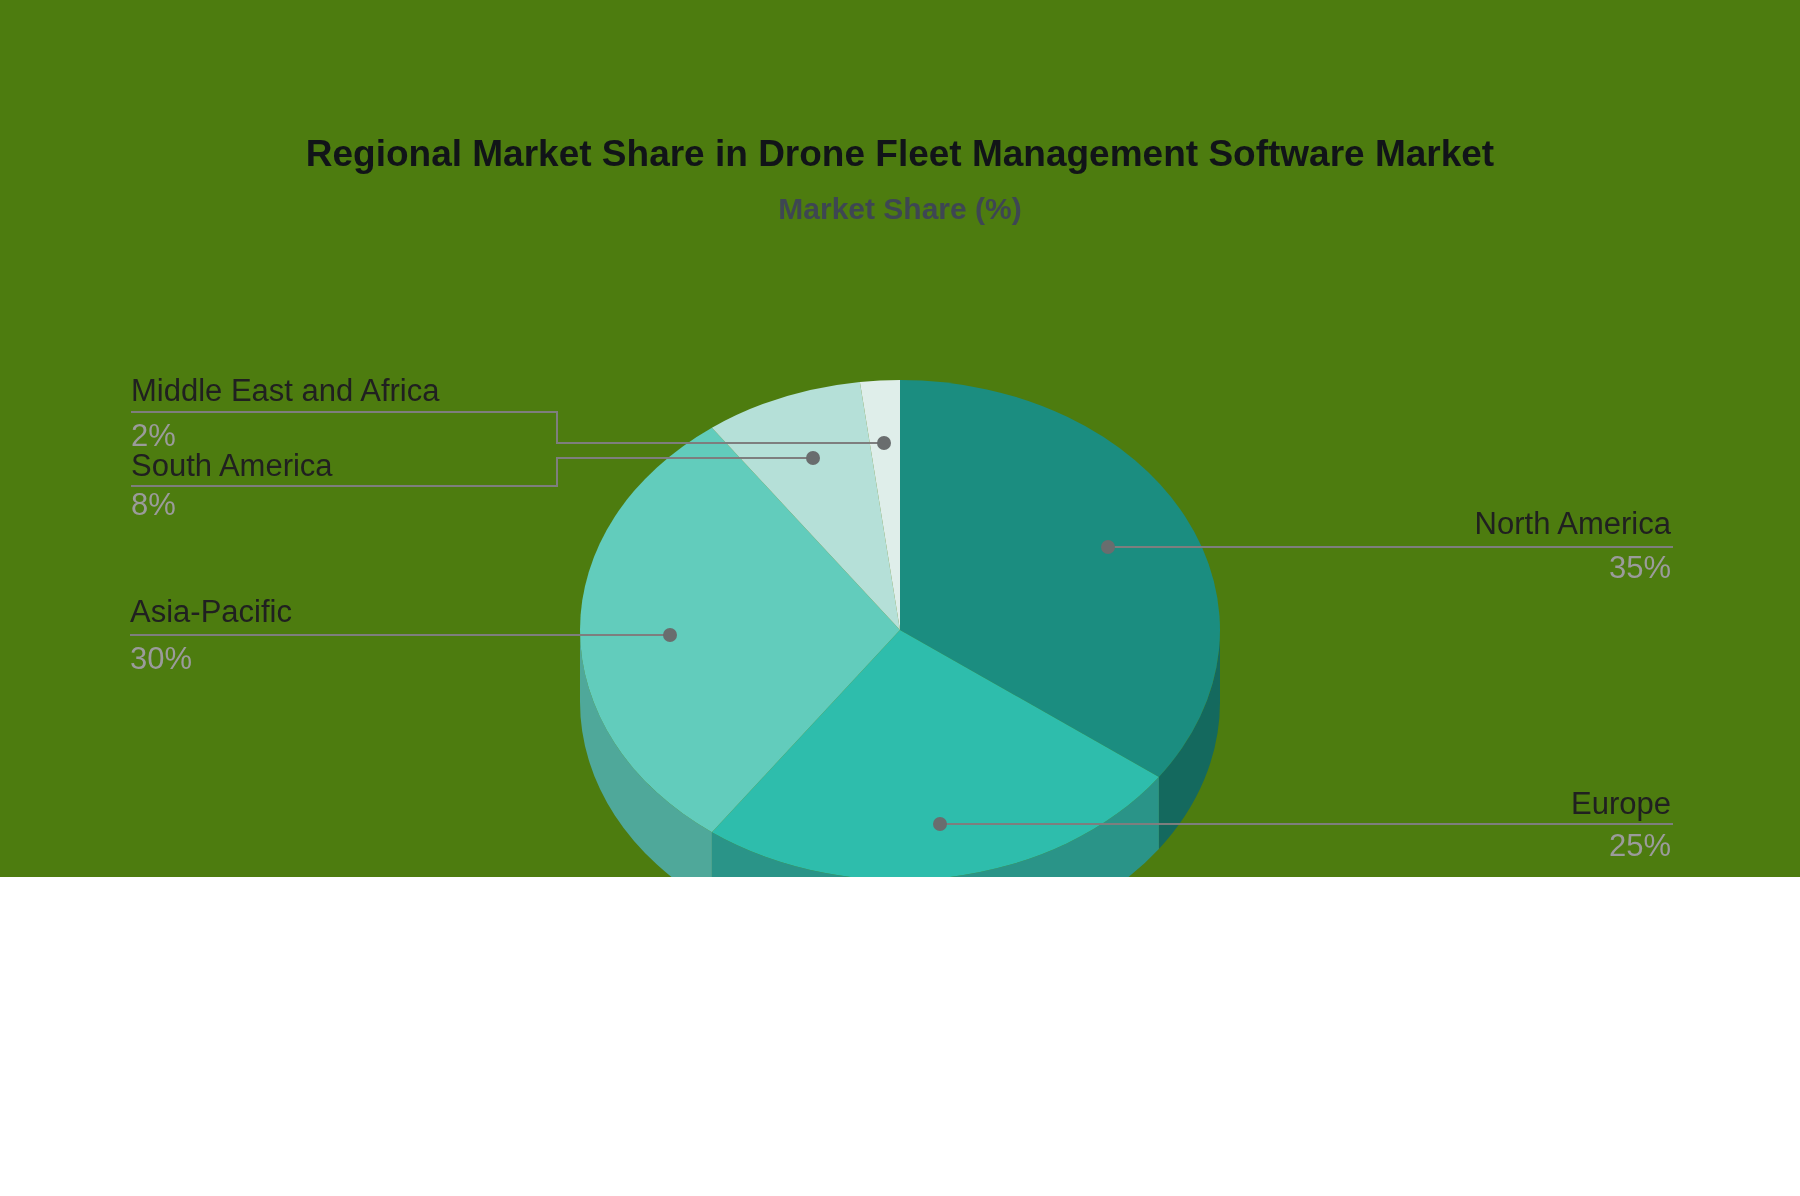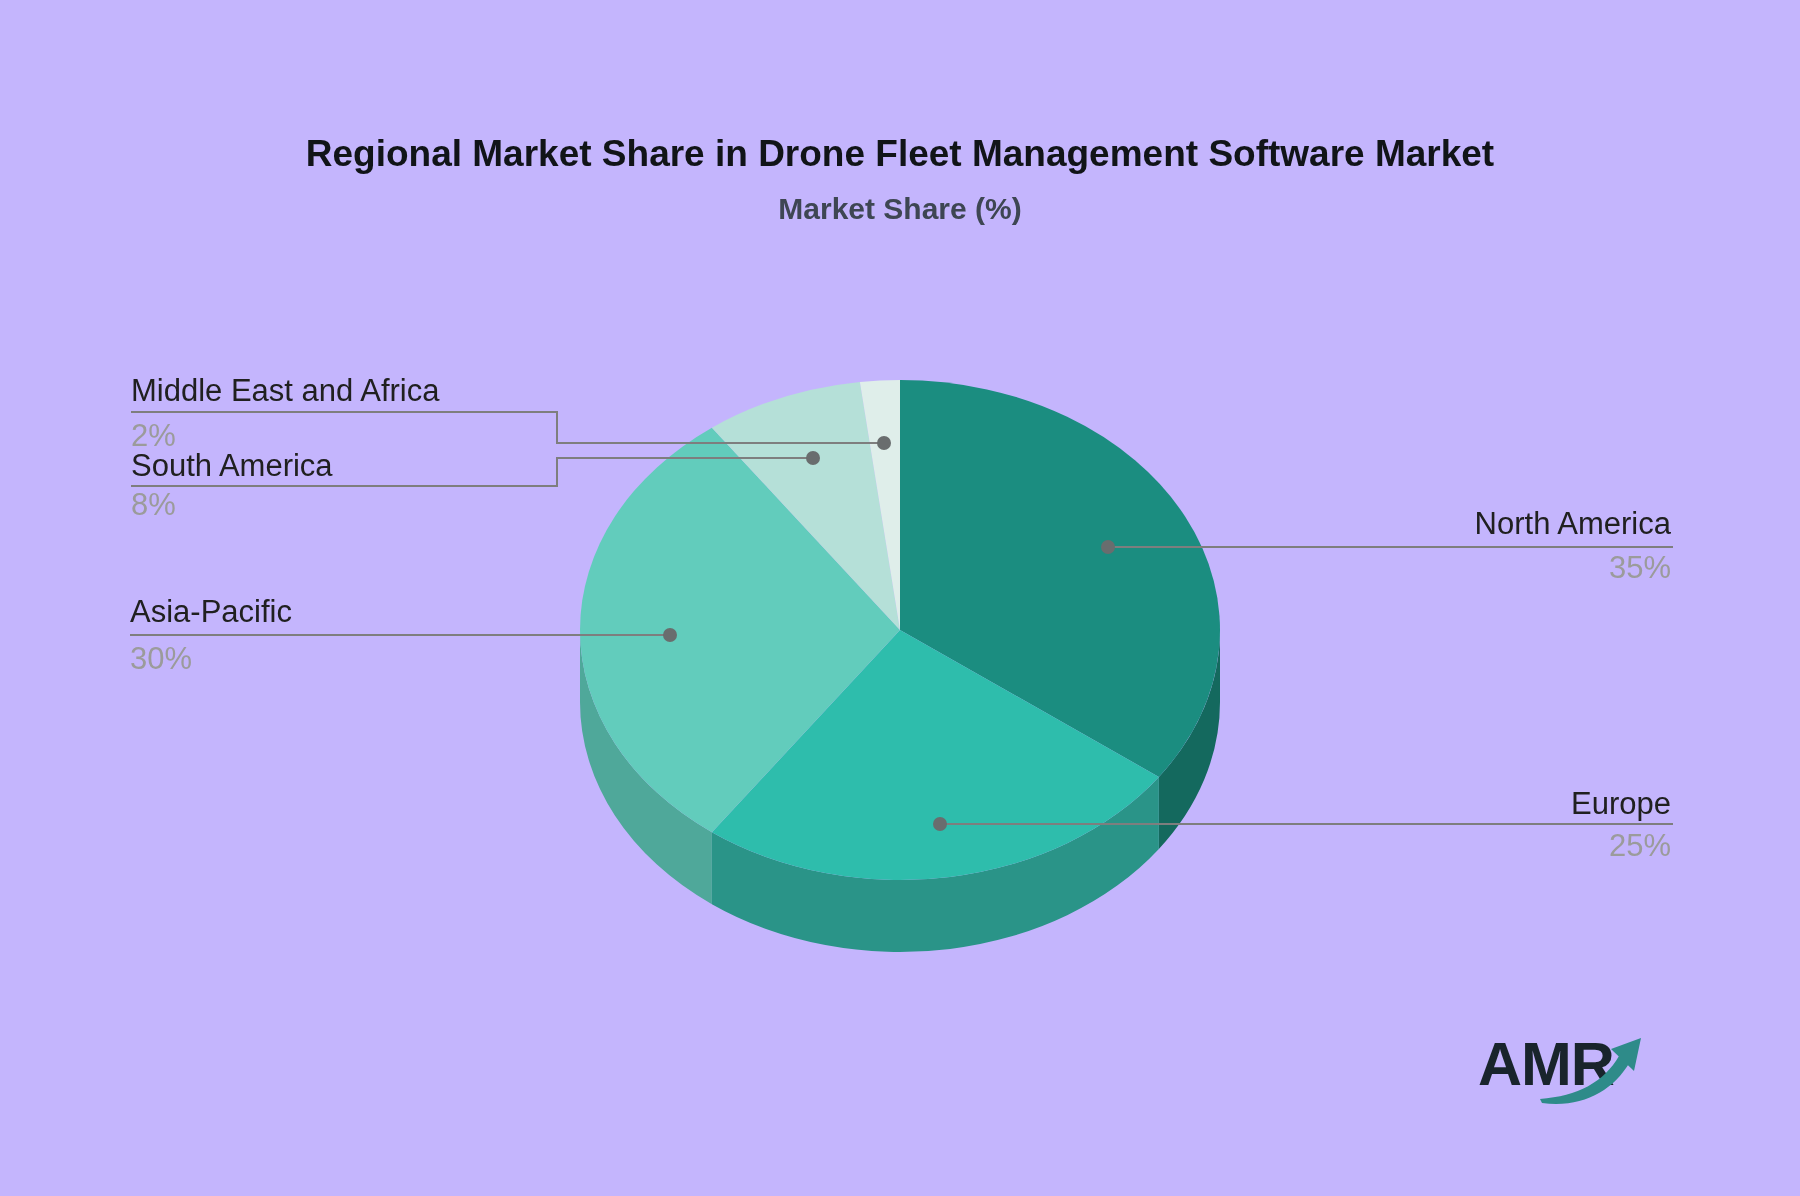--- a/index.html
+++ b/index.html
@@ -1,16 +1,16 @@
 <!DOCTYPE html>
 <html><head>
 <meta charset="utf-8">
 <style>
   html,body{margin:0;padding:0;background:#ffffff;}
-  .canvas{position:relative;width:1800px;height:1196px;background:#c4b5fd;overflow:hidden;
+  .canvas{position:relative;width:1800px;height:877px;background:#4d7c0f;overflow:hidden;
           font-family:"Liberation Sans",sans-serif;}
   svg{display:block;}
   .title{font:700 37px "Liberation Sans",sans-serif;fill:#111418;}
   .subtitle{font:700 30px "Liberation Sans",sans-serif;fill:#3e4653;}
   .lbl-name{font:400 31px "Liberation Sans",sans-serif;fill:#202020;}
   .lbl-pct{font:400 31px "Liberation Sans",sans-serif;fill:#9b9b9b;}
   .logo-text{font:800 61px "Liberation Sans",sans-serif;letter-spacing:-1px;}
 </style>
 </head>
 <body>

